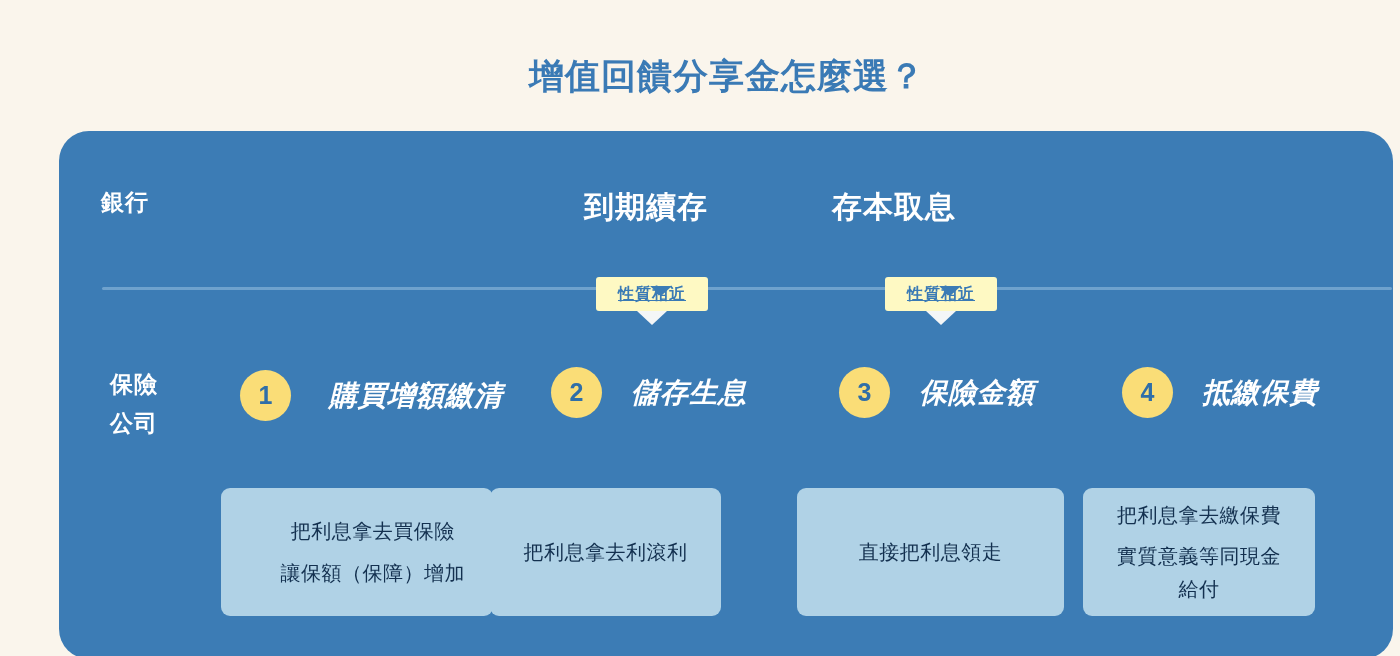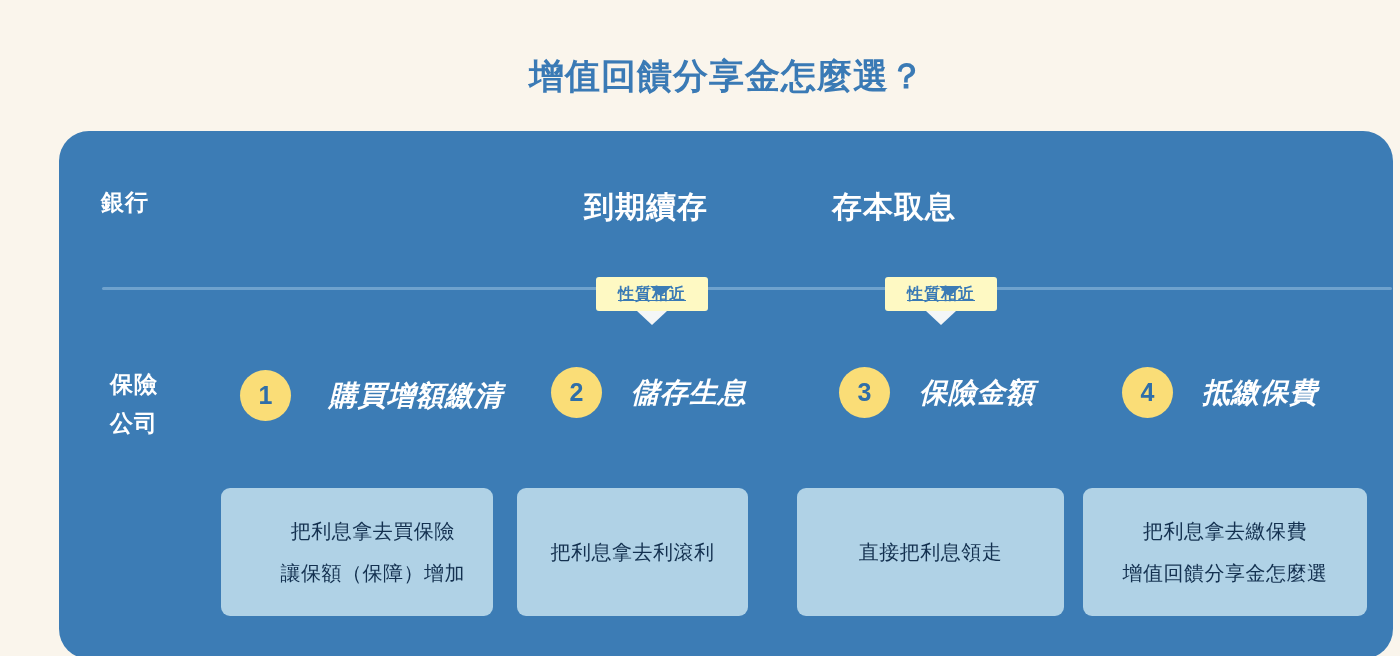--- a/index.html
+++ b/index.html
@@ -169,23 +169,23 @@
     align-items: center;
     justify-content: center;
     text-align: center;
     color: #13304f;
     font-size: 20px;
     line-height: 1.62;
     letter-spacing: 0.5px;
     padding: 0 10px;
   }
   .card-1 { left: 153px;  width: 272px; justify-content: flex-end; }
-  .card-2 { left: 449px;  width: 231px; }
+  .card-2 { left: 422px;  width: 231px; }
   .card-3 { left: 729px;  width: 267px; align-items: center; }
-  .card-4 { left: 1015px; width: 284px; }
+  .card-4 { left: 1015px; width: 232px; }
 </style>
 </head>
 <body>
 
 <div class="page-title">增值回饋分享金怎麼選？</div>
 
 <div class="panel">
 
   <div class="row-label label-bank">銀行</div>
 
@@ -252,17 +252,17 @@
 
   <div class="card card-3">
     <div>
       <div>直接把利息領走</div>
     </div>
   </div>
 
   <div class="card card-4">
     <div>
       <div>把利息拿去繳保費</div>
-      <div>增值回饋分享金怎麼選</div>
+      <div>實質意義等同現金給付</div>
     </div>
   </div>
 
 </div>
 
 </body></html>

